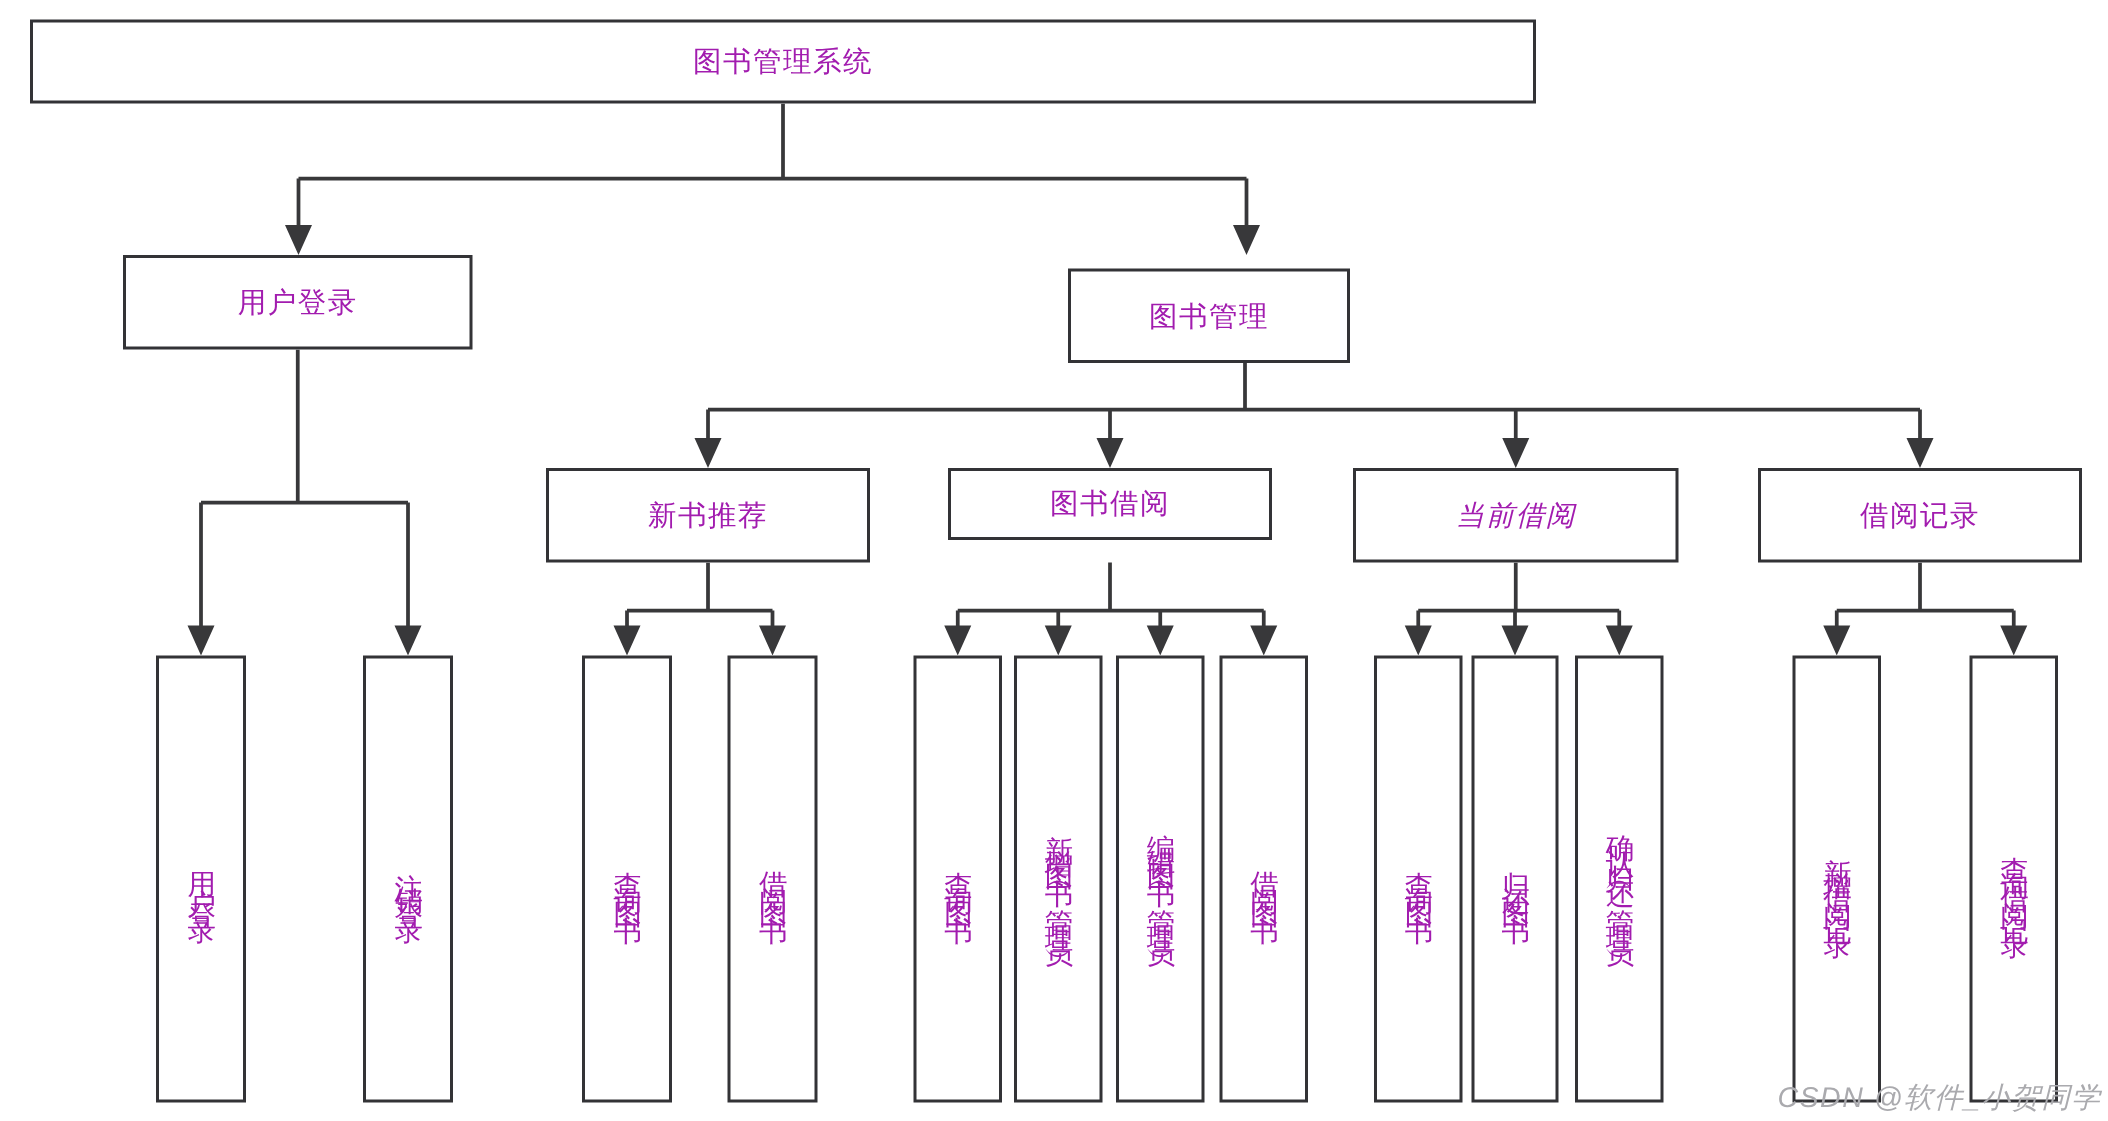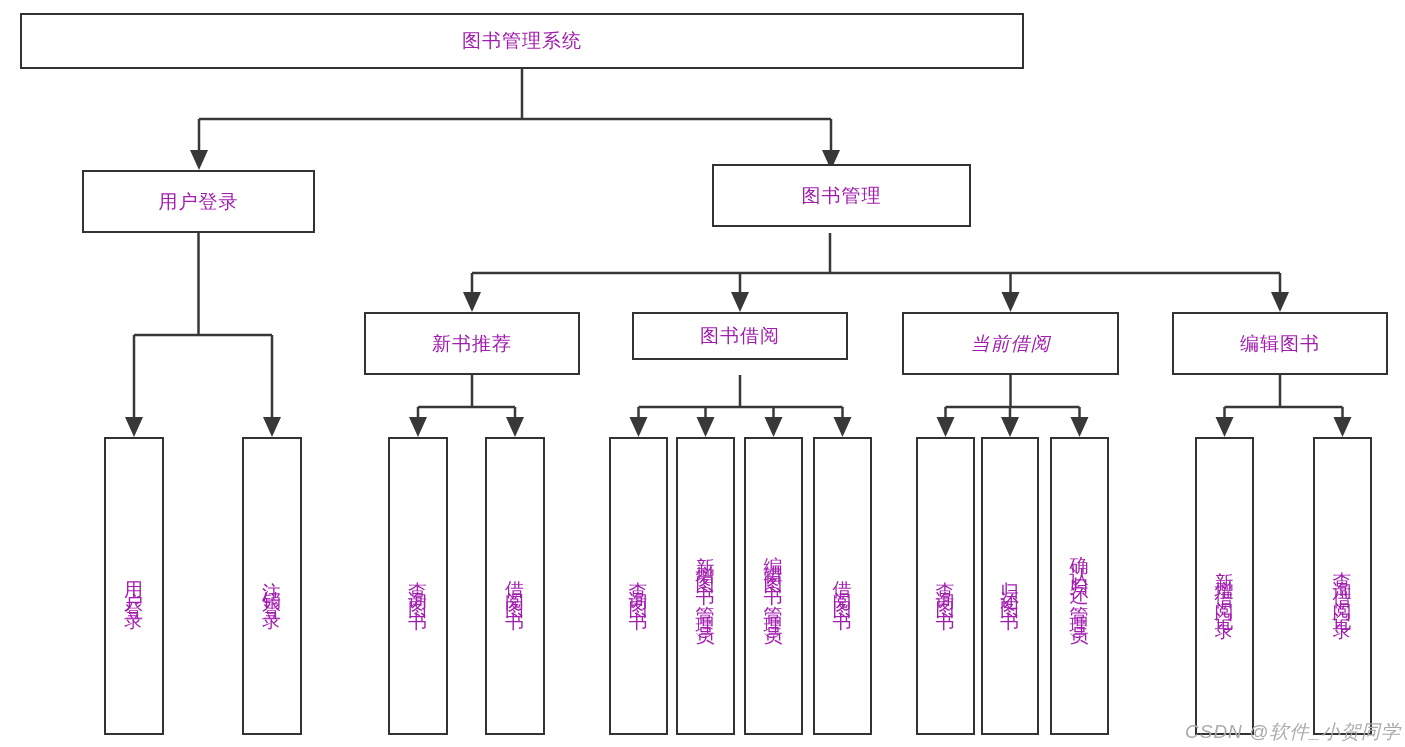--- a/index.html
+++ b/index.html
@@ -81,26 +81,26 @@
       M936.5,417 L954.5,417 L945.5,437 Z
       M1001,417 L1019,417 L1010,437 Z
       M1070.5,417 L1088.5,417 L1079.5,437 Z
       M1215.5,417 L1233.5,417 L1224.5,437 Z
       M1333.5,417 L1351.5,417 L1342.5,437 Z"></path>
   </svg>
 
   <div class="box" style="left:20px;top:13px;width:1004px;height:56px;">图书管理系统</div>
 
   <div class="box" style="left:82px;top:170px;width:233px;height:63px;">用户登录</div>
-  <div class="box" style="left:712px;top:164px;width:259px;height:63px;">图书管理</div>
+  <div class="box" style="left:712px;top:179px;width:188px;height:63px;">图书管理</div>
 
   <div class="box" style="left:364px;top:312px;width:216px;height:63px;">新书推荐</div>
   <div class="box" style="left:632px;top:312px;width:216px;height:48px;">图书借阅</div>
   <div class="box" style="left:902px;top:312px;width:217px;height:63px;font-style:italic;">当前借阅</div>
-  <div class="box" style="left:1172px;top:312px;width:216px;height:63px;">编辑图书</div>
+  <div class="box" style="left:1172px;top:312px;width:216px;height:63px;">借阅记录</div>
 
   <div class="box vbox" style="left:104px;top:437px;width:60px;height:298px;">用户登录</div>
   <div class="box vbox" style="left:242px;top:437px;width:60px;height:298px;">注销登录</div>
 
   <div class="box vbox" style="left:388px;top:437px;width:60px;height:298px;">查询图书</div>
   <div class="box vbox" style="left:485px;top:437px;width:60px;height:298px;">借阅图书</div>
 
   <div class="box vbox" style="left:609px;top:437px;width:59px;height:298px;">查询图书</div>
   <div class="box vbox" style="left:676px;top:437px;width:59px;height:298px;">新增图书（管理员）</div>
   <div class="box vbox" style="left:744px;top:437px;width:59px;height:298px;">编辑图书（管理员）</div>

